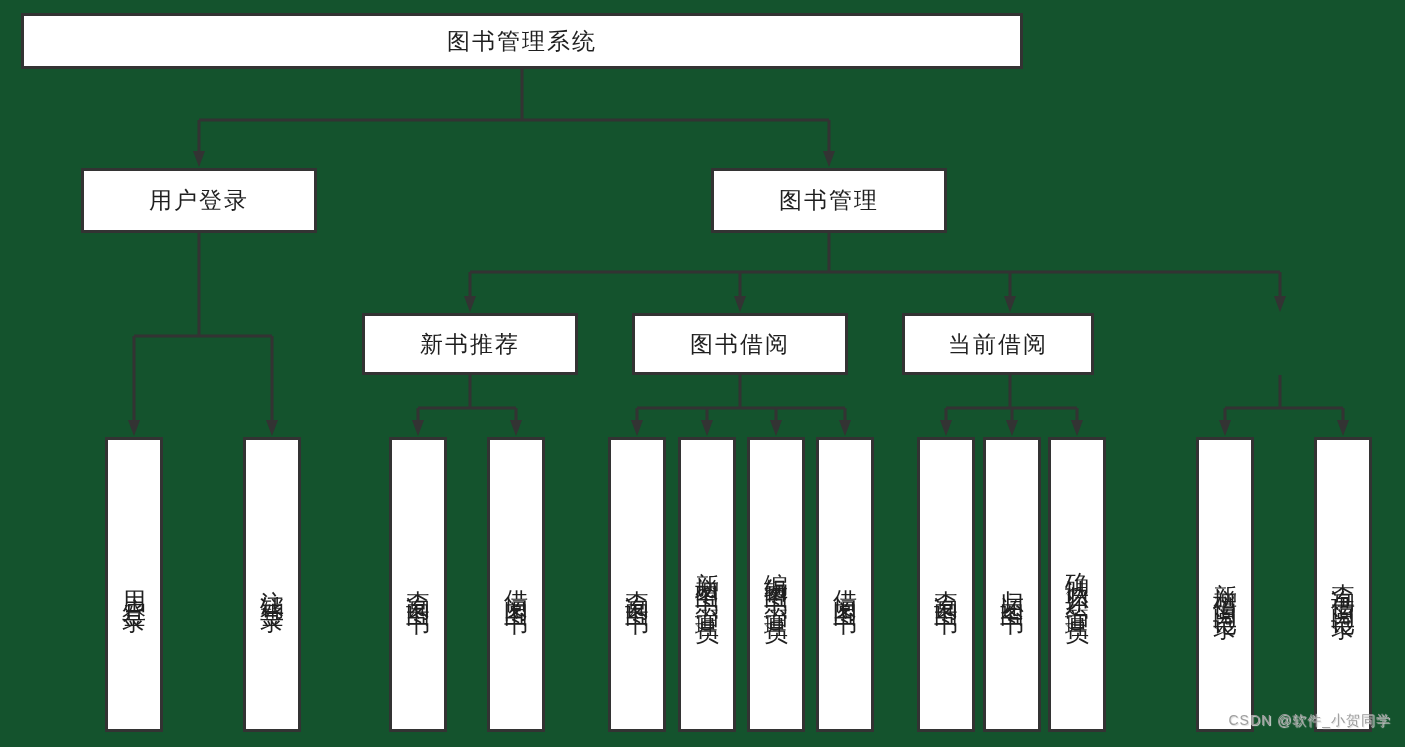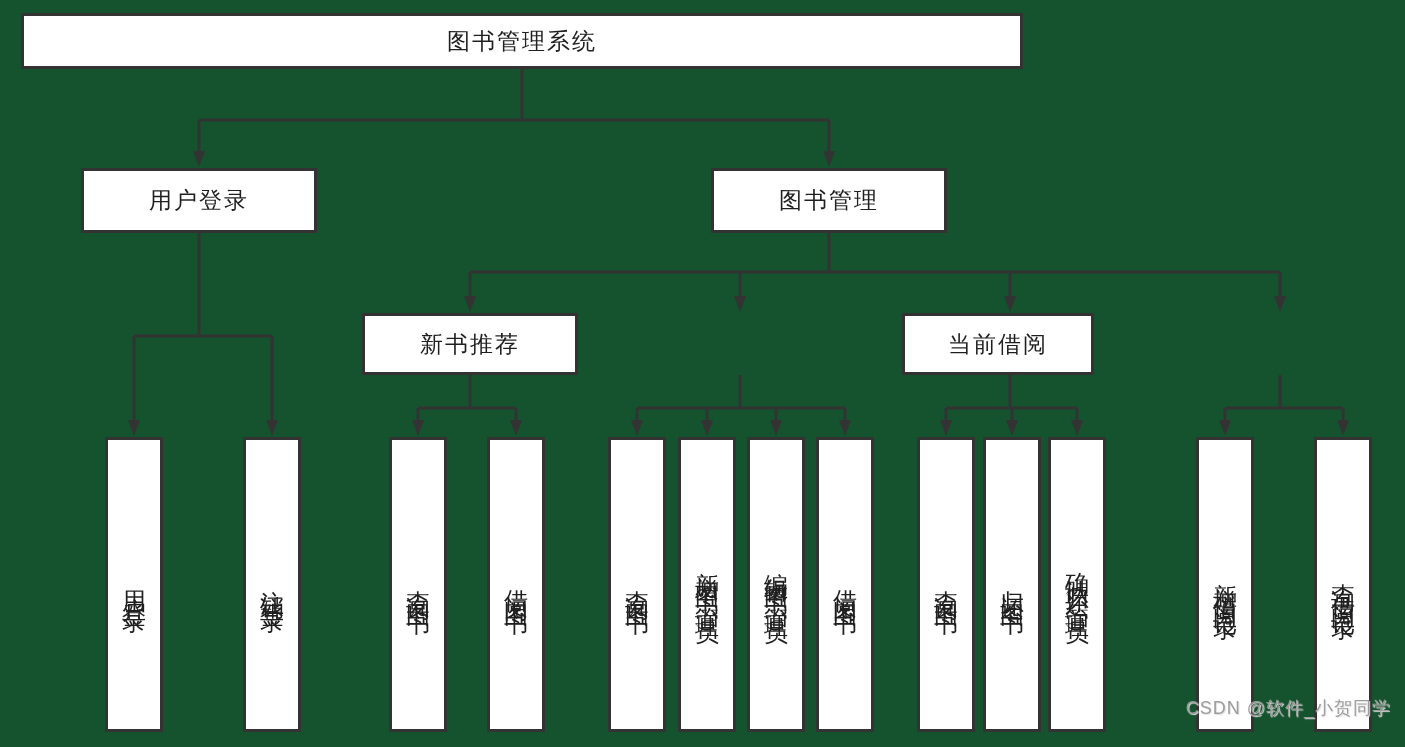--- a/index.html
+++ b/index.html
@@ -27,22 +27,22 @@
   #n-borrow {left:632px; top:313px; width:216px; height:62px;}
   #n-current{left:902px; top:313px; width:192px; height:62px;}
   #n-history{left:1172px;top:313px; width:216px; height:62px;}
   
   #l-a1{left:105px;}  #l-a2{left:243px;}
   #l-b1{left:389px;}  #l-b2{left:487px;}
   #l-c1{left:608px;}  #l-c2{left:678px;}  #l-c3{left:747px;}  #l-c4{left:816px;}
   #l-d1{left:917px;}  #l-d2{left:983px;}  #l-d3{left:1048px;}
   #l-e1{left:1196px;} #l-e2{left:1314px;}
   .watermark{
-    position:absolute;right:14px;top:696px;
-    font-size:18px;color:#9d9d9d;letter-spacing:1px;white-space:nowrap;
+    position:absolute;right:14px;top:712px;
+    font-size:14px;color:#9d9d9d;letter-spacing:1px;white-space:nowrap;
     text-shadow:1px 1px 1px #dddddd;
   }
 </style>
 </head>
 <body>
 
 <div class="stage">
 
   <svg class="wires" viewBox="0 0 1405 747" xmlns="http://www.w3.org/2000/svg" fill="none" stroke="#333333" stroke-width="3">
 
@@ -93,20 +93,21 @@
       <polygon fill="#333333" stroke="none" points="1337,420 1349,420 1343,436"></polygon>
     </g>
   </svg>
 
   <div class="box h" id="n-root">图书管理系统</div>
 
   <div class="box h" id="n-login">用户登录</div>
   <div class="box h" id="n-mgmt">图书管理</div>
 
   <div class="box h" id="n-rec">新书推荐</div>
+  <div class="box h" id="n-borrow">图书借阅</div>
   <div class="box h" id="n-current">当前借阅</div>
 
   <div class="box v" id="l-a1">用户登录</div>
   <div class="box v" id="l-a2">注销登录</div>
 
   <div class="box v" id="l-b1">查询图书</div>
   <div class="box v" id="l-b2">借阅图书</div>
 
   <div class="box v" id="l-c1">查询图书</div>
   <div class="box v" id="l-c2">新增图书（管理员）</div>

